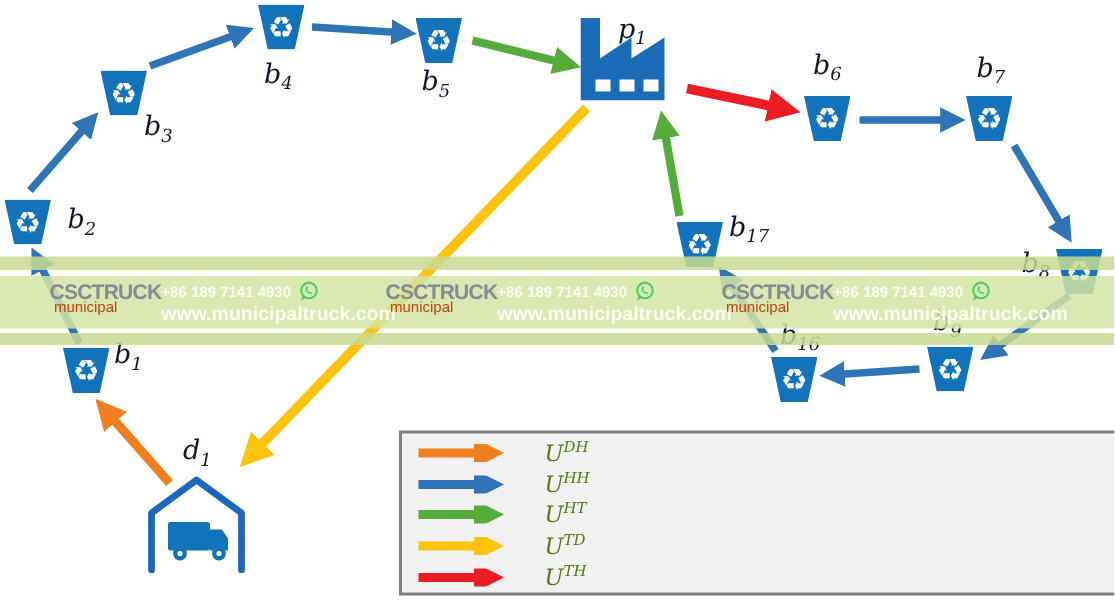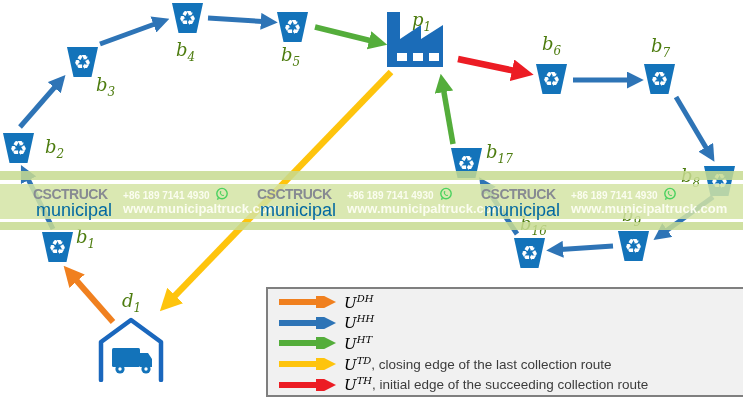--- a/index.html
+++ b/index.html
@@ -12,39 +12,39 @@
   .e-green{stroke:var(--c-green);}
   .e-yellow{stroke:var(--c-yellow);}
   .e-red{stroke:var(--c-red);}
 
   .bin{position:absolute;width:31px;height:30px;background:var(--c-bin);
        clip-path:polygon(0% 0%,100% 0%,79% 100%,21% 100%);
        display:flex;align-items:center;justify-content:center;}
   .bin .rec{color:#fff;font-size:20px;line-height:1;font-family:"DejaVu Sans",sans-serif;}
 
   .nlabel{position:absolute;font-family:"DejaVu Serif",serif;font-style:italic;
-          font-size:18px;color:#4d7c0f;white-space:nowrap;}
+          font-size:18px;color:#0f172a;white-space:nowrap;}
   .nlabel sub{font-size:12px;}
 
   .node{position:absolute;}
 
   
   .band-strip{position:absolute;left:0;width:743px;background:var(--c-band_strip);pointer-events:none;}
   .band-main{position:absolute;left:0;top:184px;width:743px;height:35px;background:var(--c-band_main);pointer-events:none;}
-  .wm-block{position:absolute;top:3px;display:flex;gap:11px;align-items:flex-start;}
+  .wm-block{position:absolute;top:3px;display:flex;align-items:flex-start;}
   .wm-brand{font-weight:bold;font-size:14px;letter-spacing:-0.5px;color:#878a92;line-height:1.0;}
-  .wm-brand-sub{font-size:18px;color:#0369a1;line-height:1.05;padding-left:3px;}
+  .wm-brand-sub{font-size:10px;color:#c2410c;line-height:1.05;padding-left:3px;}
   .wm-phone{font-size:10px;font-weight:bold;color:#fbfdf0;line-height:1.05;display:flex;align-items:flex-end;gap:5px;}
   .wm-site{font-size:13px;font-weight:bold;color:#fbfdf0;line-height:1.2;}
 
   
   .legend{position:absolute;left:266px;top:287px;width:469px;height:103px;
           background:#f1f1f1;border:2px solid #7f7f7f;padding:3px 0 0 8px;}
   .lg-row{display:flex;align-items:center;height:20.6px;}
-  .lg-sym{font-family:"DejaVu Serif",serif;font-style:italic;font-size:15px;color:#000000;margin-left:2px;}
+  .lg-sym{font-family:"DejaVu Serif",serif;font-style:italic;font-size:15px;color:#4d7c0f;margin-left:21px;}
   .lg-sym sup{font-size:10px;font-style:italic;}
   .lg-desc{font-size:13.5px;color:#3c3c3c;white-space:nowrap;}
 </style>
 </head>
 <body>
 
 <div id="canvas">
 
   <svg id="edges" width="743" height="400">
     <defs>
@@ -220,24 +220,22 @@
       <svg width="66" height="12">
           <line class="e-green" x1="3" y1="6" x2="52" y2="6" stroke-width="6" marker-end="url(#ah-green)"></line>
         </svg>
       <span class="lg-sym"><span>U</span><sup>HT</sup></span>
     </div>
     <div class="lg-row">
       <svg width="66" height="12">
           <line class="e-yellow" x1="3" y1="6" x2="52" y2="6" stroke-width="6" marker-end="url(#ah-yellow)"></line>
         </svg>
       <span class="lg-sym"><span>U</span><sup>TD</sup></span>
-      <span class="lg-desc">, closing edge of the last collection route</span>
     </div>
     <div class="lg-row">
       <svg width="66" height="12">
           <line class="e-red" x1="3" y1="6" x2="52" y2="6" stroke-width="6" marker-end="url(#ah-red)"></line>
         </svg>
       <span class="lg-sym"><span>U</span><sup>TH</sup></span>
-      <span class="lg-desc">, initial edge of the succeeding collection route</span>
     </div>
   </div>
 
 </div>
 
 </body></html>

